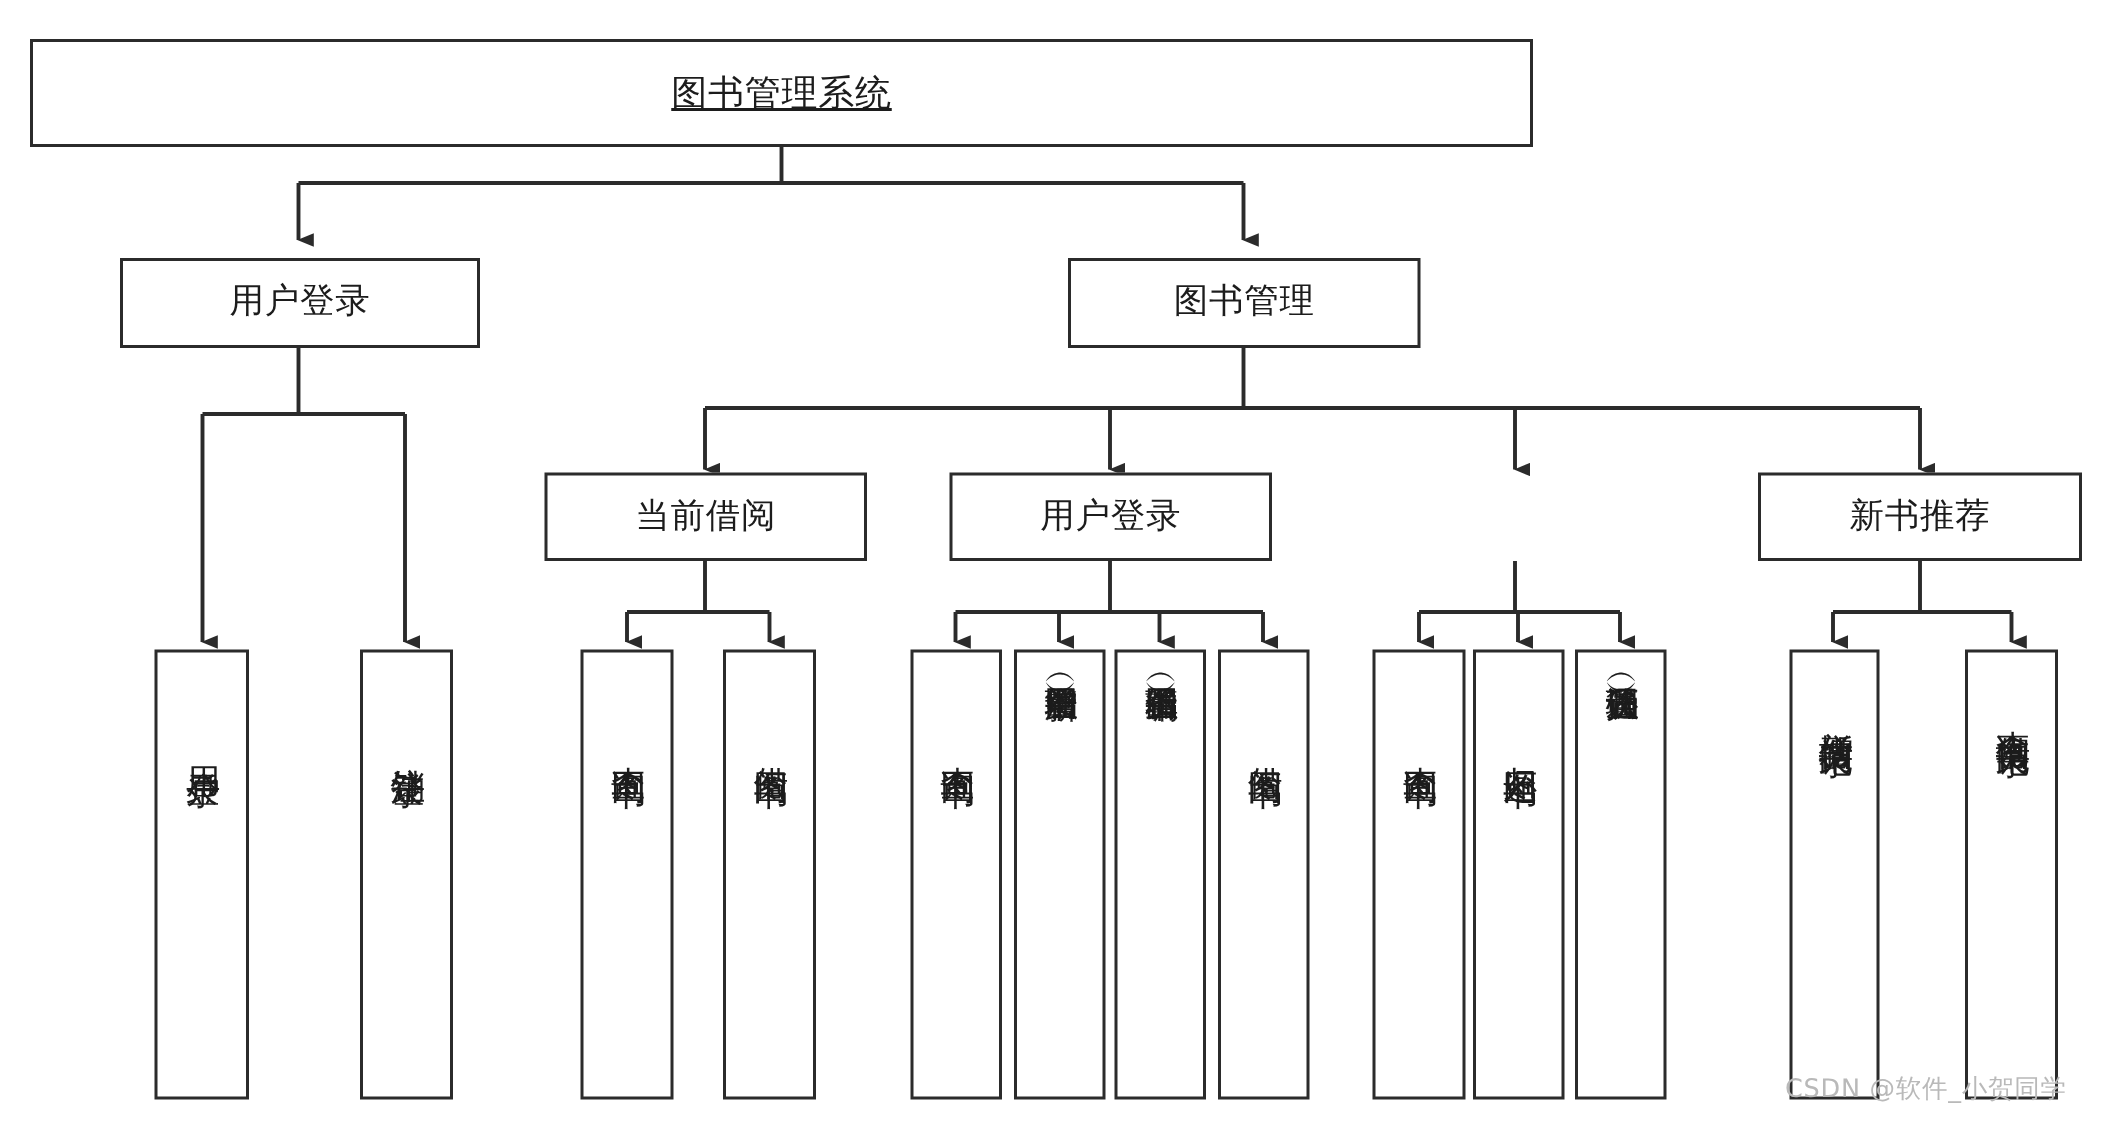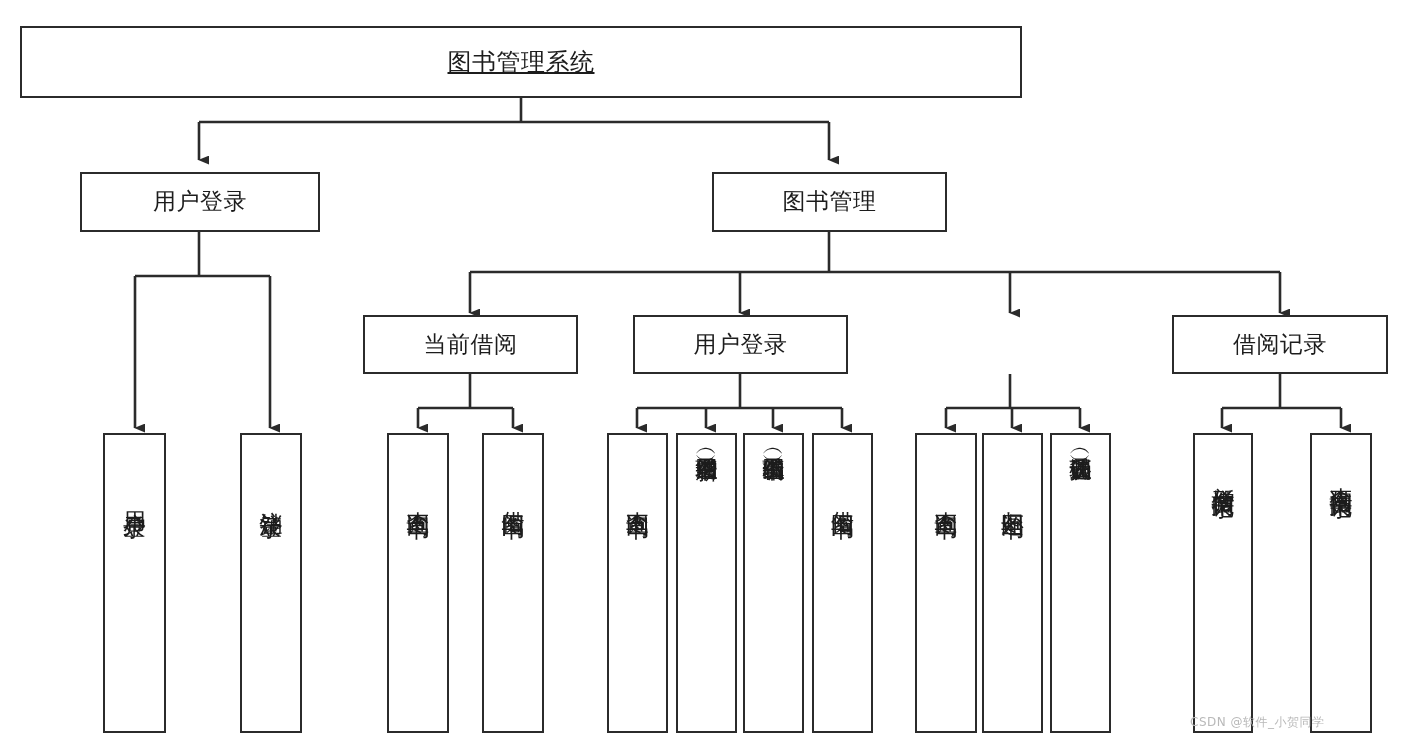--- a/index.html
+++ b/index.html
@@ -70,21 +70,21 @@
   .node.v.mid .lbl {
     padding-top: 52px;
   }
   .node.v.mid2 .lbl {
     padding-top: 28px;
   }
   .watermark {
     position: absolute;
     left: 1190px;
     top: 714px;
-    font-size: 12px;
+    font-size: 17px;
     color: #b9b9b9;
     letter-spacing: 0.5px;
     white-space: nowrap;
     font-family: "DejaVu Sans", "Liberation Sans", sans-serif;
   }
 </style>
 </head>
 <body>
 
 <div id="canvas">
@@ -150,21 +150,21 @@
     <span class="lbl">图书管理</span>
   </div>
 
   <div class="node h" style="left:363px; top:315px; width:215px; height:59px;">
     <span class="lbl">当前借阅</span>
   </div>
   <div class="node h" style="left:633px; top:315px; width:215px; height:59px;">
     <span class="lbl">用户登录</span>
   </div>
   <div class="node h" style="left:1172px; top:315px; width:216px; height:59px;">
-    <span class="lbl">借阅记录</span>
+    <span class="lbl">新书推荐</span>
   </div>
 
   <div class="node v mid" style="left:103px; top:433px; width:63px; height:300px;">
     <span class="lbl">用户登录</span>
   </div>
   <div class="node v mid" style="left:240px; top:433px; width:62px; height:300px;">
     <span class="lbl">注销登录</span>
   </div>
 
   <div class="node v mid" style="left:387px; top:433px; width:62px; height:300px;">

